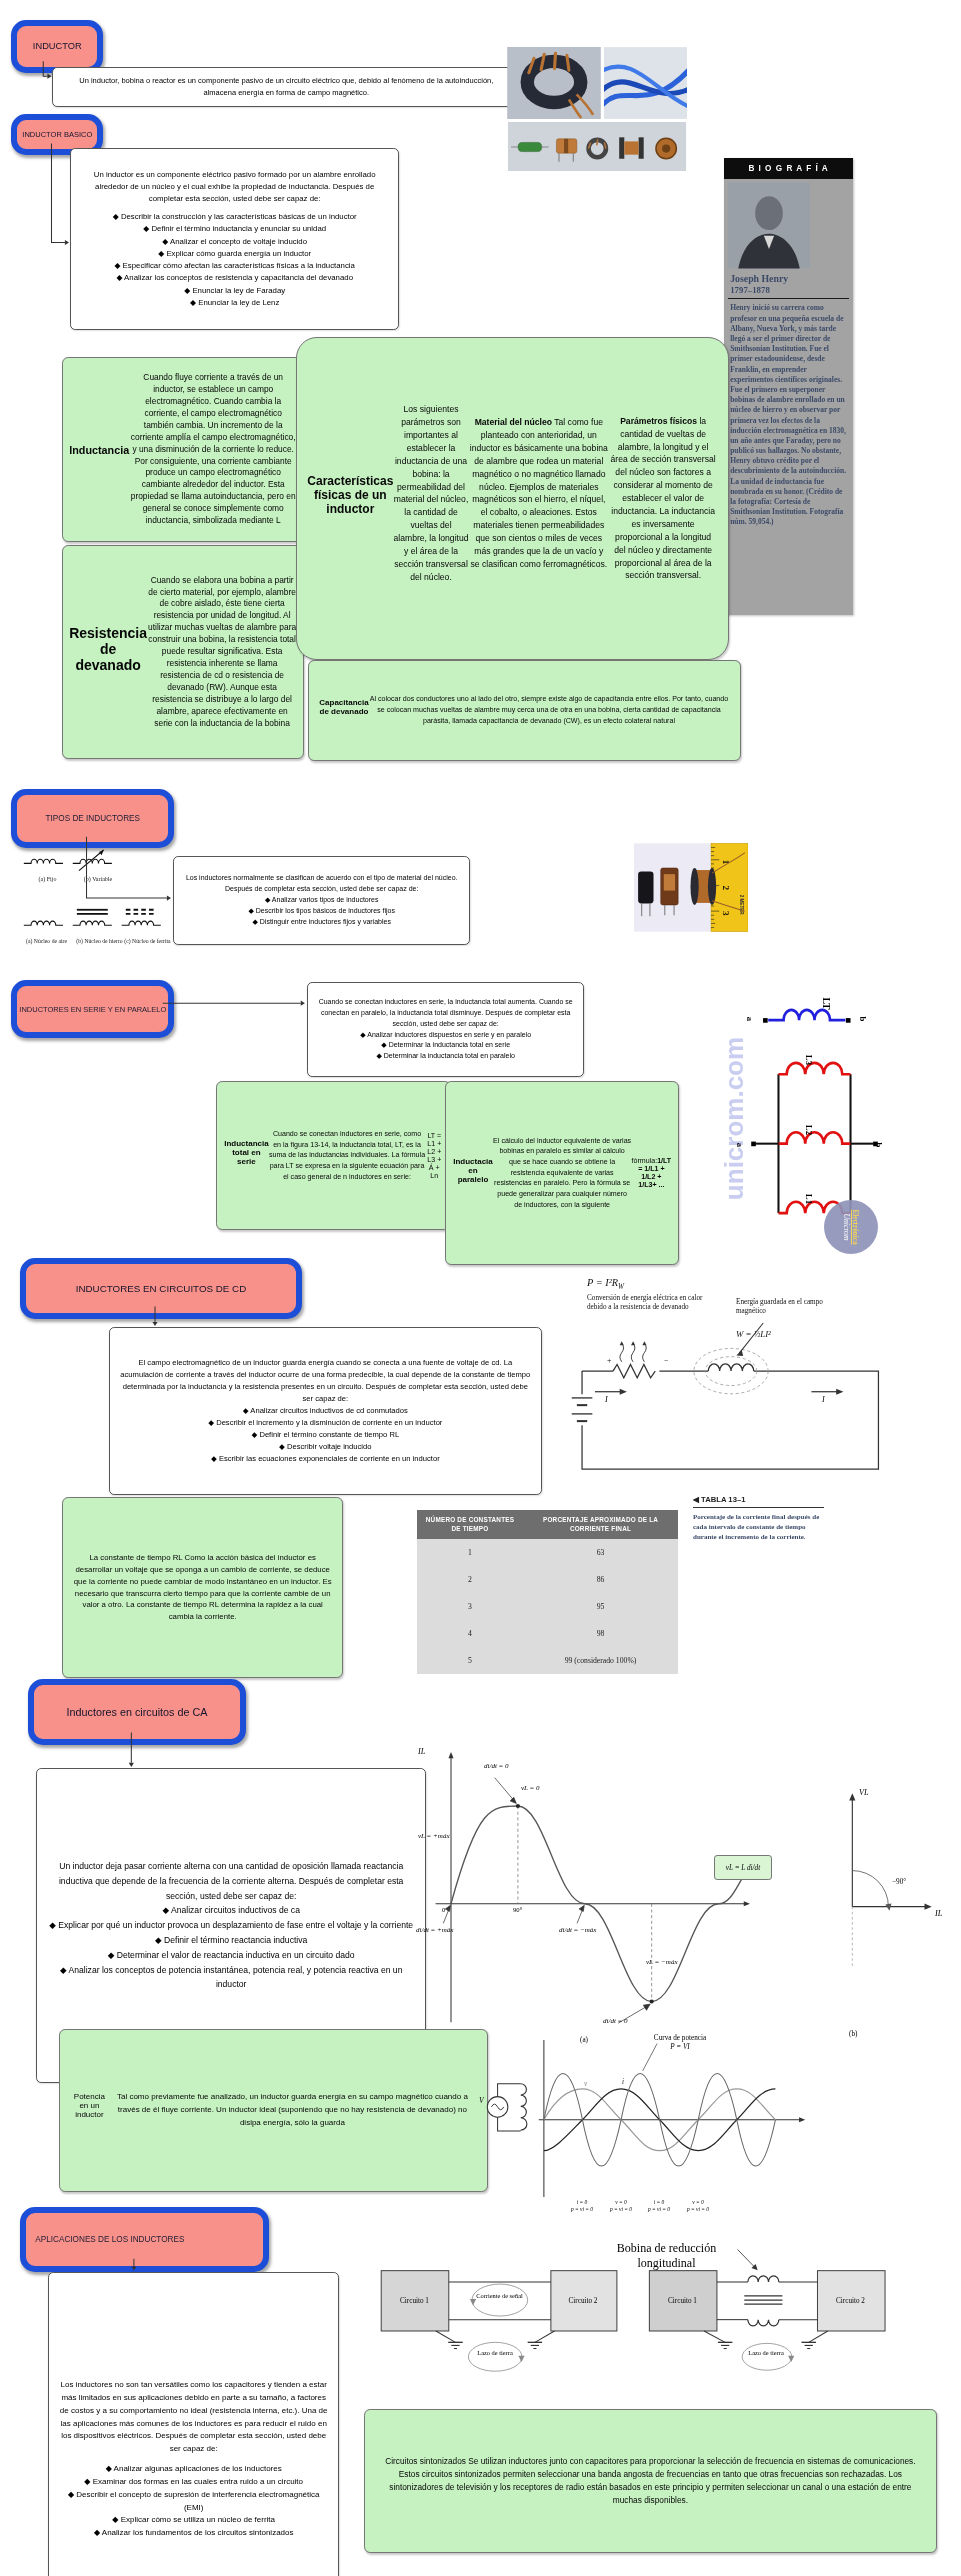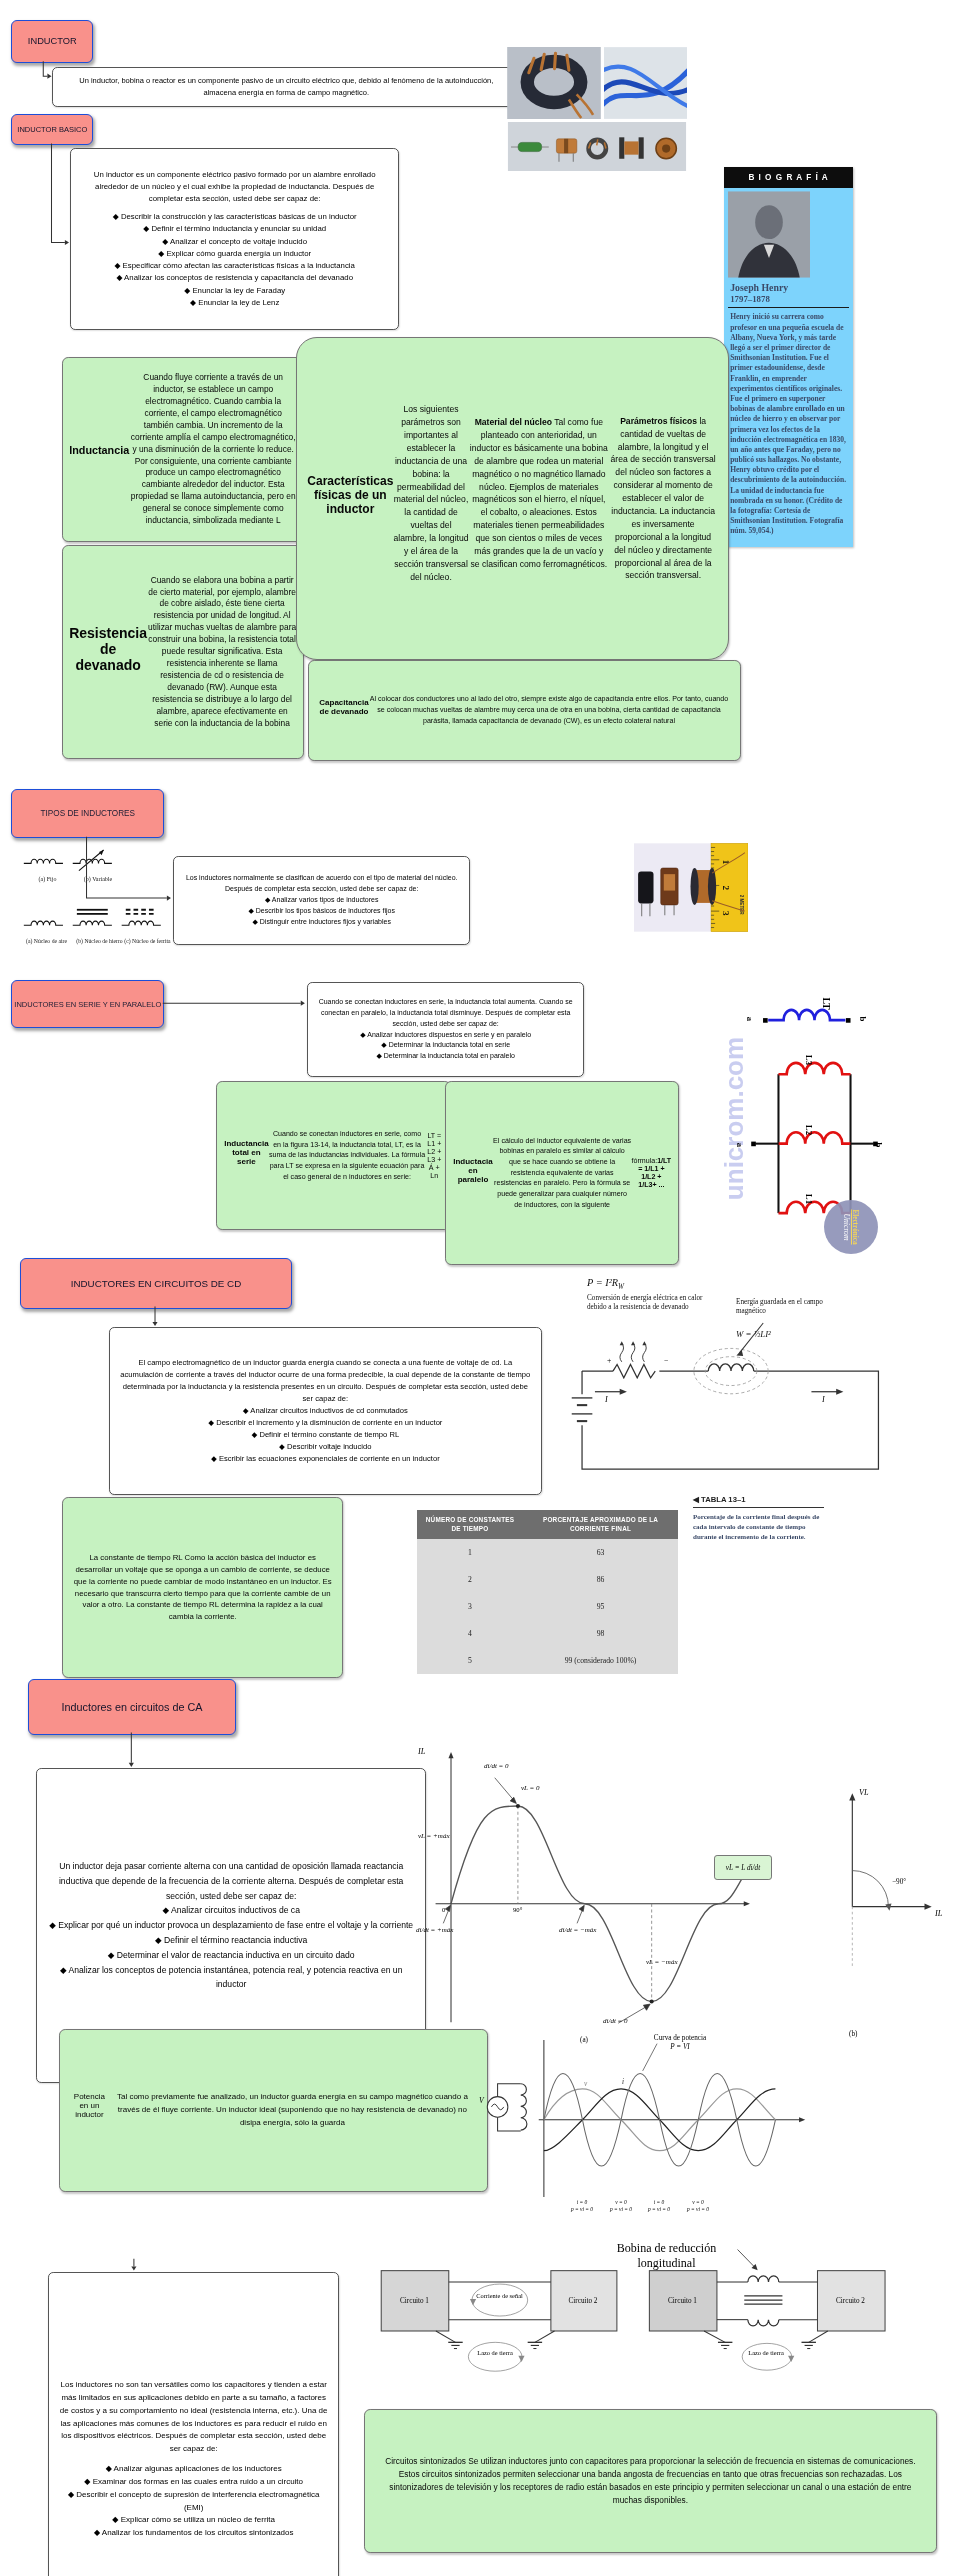--- a/index.html
+++ b/index.html
@@ -1,19 +1,19 @@
 <!DOCTYPE html>
 <html style="font-size:8.2px"><head>
 <meta charset="utf-8">
 <style>
   html,body{margin:0;padding:0;background:#fff;}
   .page{position:relative;width:961px;height:2648px;background:#fff;
         font-family:"Liberation Sans",sans-serif;overflow:hidden;}
   .abs{position:absolute;}
-  .pink{background:#f9918b;border:1px solid #1d4ed8;border-radius:6px;
+  .pink{background:#f9918b;border:6px solid #1d4ed8;border-radius:15px;
         box-shadow:1.5px 2.1px 3.1px rgba(0,0,0,.35);display:flex;align-items:center;
         justify-content:center;text-align:center;color:#14142b;overflow:hidden;}
   .wbox{background:#fff;border:1px solid #555;border-radius:5.2px;display:flex;
         flex-direction:column;align-items:center;justify-content:center;
         text-align:center;color:#000;overflow:hidden;box-shadow:0.5px 1px 1.5px rgba(0,0,0,.12);}
   .gbox{background:#c6f2c1;border:1px solid #767676;border-radius:6.2px;display:flex;
         flex-direction:row;align-items:center;justify-content:center;
         text-align:center;color:#060606;overflow:hidden;box-shadow:1px 1.5px 2.1px rgba(0,0,0,.22);}
   .bold{font-weight:bold;}
   .serif{font-family:"Liberation Serif",serif;}
@@ -87,21 +87,21 @@
       <rect x="218" y="30" width="10" height="42" fill="#333"></rect>
       <rect x="256" y="30" width="10" height="42" fill="#333"></rect>
       <rect x="228" y="38" width="28" height="26" fill="#b87333"></rect>
     </g>
     <g>
       <circle cx="310" cy="52" r="20" fill="#b06a2a" stroke="#6e4016" stroke-width="3"></circle>
       <circle cx="310" cy="52" r="8" fill="#6e4016"></circle>
     </g>
   </svg>
 
-  <div class="abs" style="left:724px;top:167px;width:129px;height:380px;background:#7dd3fc;box-shadow:1px 1px 2.1px rgba(0,0,0,.25);overflow:hidden;">
+  <div class="abs" style="left:724px;top:158px;width:129px;height:457px;background:#a3a3a3;box-shadow:1px 1px 2.1px rgba(0,0,0,.25);overflow:hidden;">
     <div style="height:20.6px;background:#0d0d0d;color:#fff;display:flex;align-items:center;justify-content:center;font-weight:bold;font-size:8.2px;letter-spacing:1px;">
       <span>B I O G R A F Í A</span>
     </div>
     <svg width="82" height="87" viewBox="0 0 160 168" style="margin:3.1px 0 0 4.1px;">
       <rect x="0" y="0" width="160" height="168" fill="#9aa0a8"></rect>
       <path d="M20,168 C30,116 60,100 80,100 C100,100 130,116 140,168 Z" fill="#30323a"></path>
       <ellipse cx="80" cy="60" rx="27" ry="33" fill="#6b6f78"></ellipse>
       <polygon points="70,104 90,104 80,130" fill="#d9d9d9"></polygon>
     </svg>
     <div class="bio-text" style="margin:4.1px 0 0 6.2px;font-size:9.8px;">Joseph Henry</div>
@@ -483,20 +483,23 @@
   </div>
   <div class="abs serif" style="left:636px;top:2199px;width:46px;text-align:center;font-size:5.4px;line-height:1.3;">
     <div class="it">i = 0</div>
     <div class="it">p = vi = 0</div>
   </div>
   <div class="abs serif" style="left:675px;top:2199px;width:46px;text-align:center;font-size:5.4px;line-height:1.3;">
     <div class="it">v = 0</div>
     <div class="it">p = vi = 0</div>
   </div>
 
+  <div class="abs pink" style="left:20px;top:2207px;width:228px;height:53px;font-size:8.2px;font-weight:500;color:#1d1d33;justify-content:flex-start;padding-left:9.3px;">
+    <span>APLICACIONES DE LOS INDUCTORES</span>
+  </div>
   <div class="abs wbox" style="left:48px;top:2272px;width:273px;height:367px;font-size:8px;line-height:1.6;padding:3.1px 8.2px;">
     <div style="margin-bottom:7.2px;">Los inductores no son tan versátiles como los capacitores y tienden a estar más limitados en sus aplicaciones debido en parte a su tamaño, a factores de costos y a su comportamiento no ideal (resistencia interna, etc.). Una de las aplicaciones más comunes de los inductores es para reducir el ruido en los dispositivos eléctricos. Después de completar esta sección, usted debe ser capaz de:</div>
     <div>◆ Analizar algunas aplicaciones de los inductores</div>
     <div>◆ Examinar dos formas en las cuales entra ruido a un circuito</div>
     <div>◆ Describir el concepto de supresión de interferencia electromagnética (EMI)</div>
     <div>◆ Explicar cómo se utiliza un núcleo de ferrita</div>
     <div>◆ Analizar los fundamentos de los circuitos sintonizados</div>
   </div>
 
   <svg class="abs" style="left:374px;top:2233px;" width="526" height="147" viewBox="0 0 1020 285">

